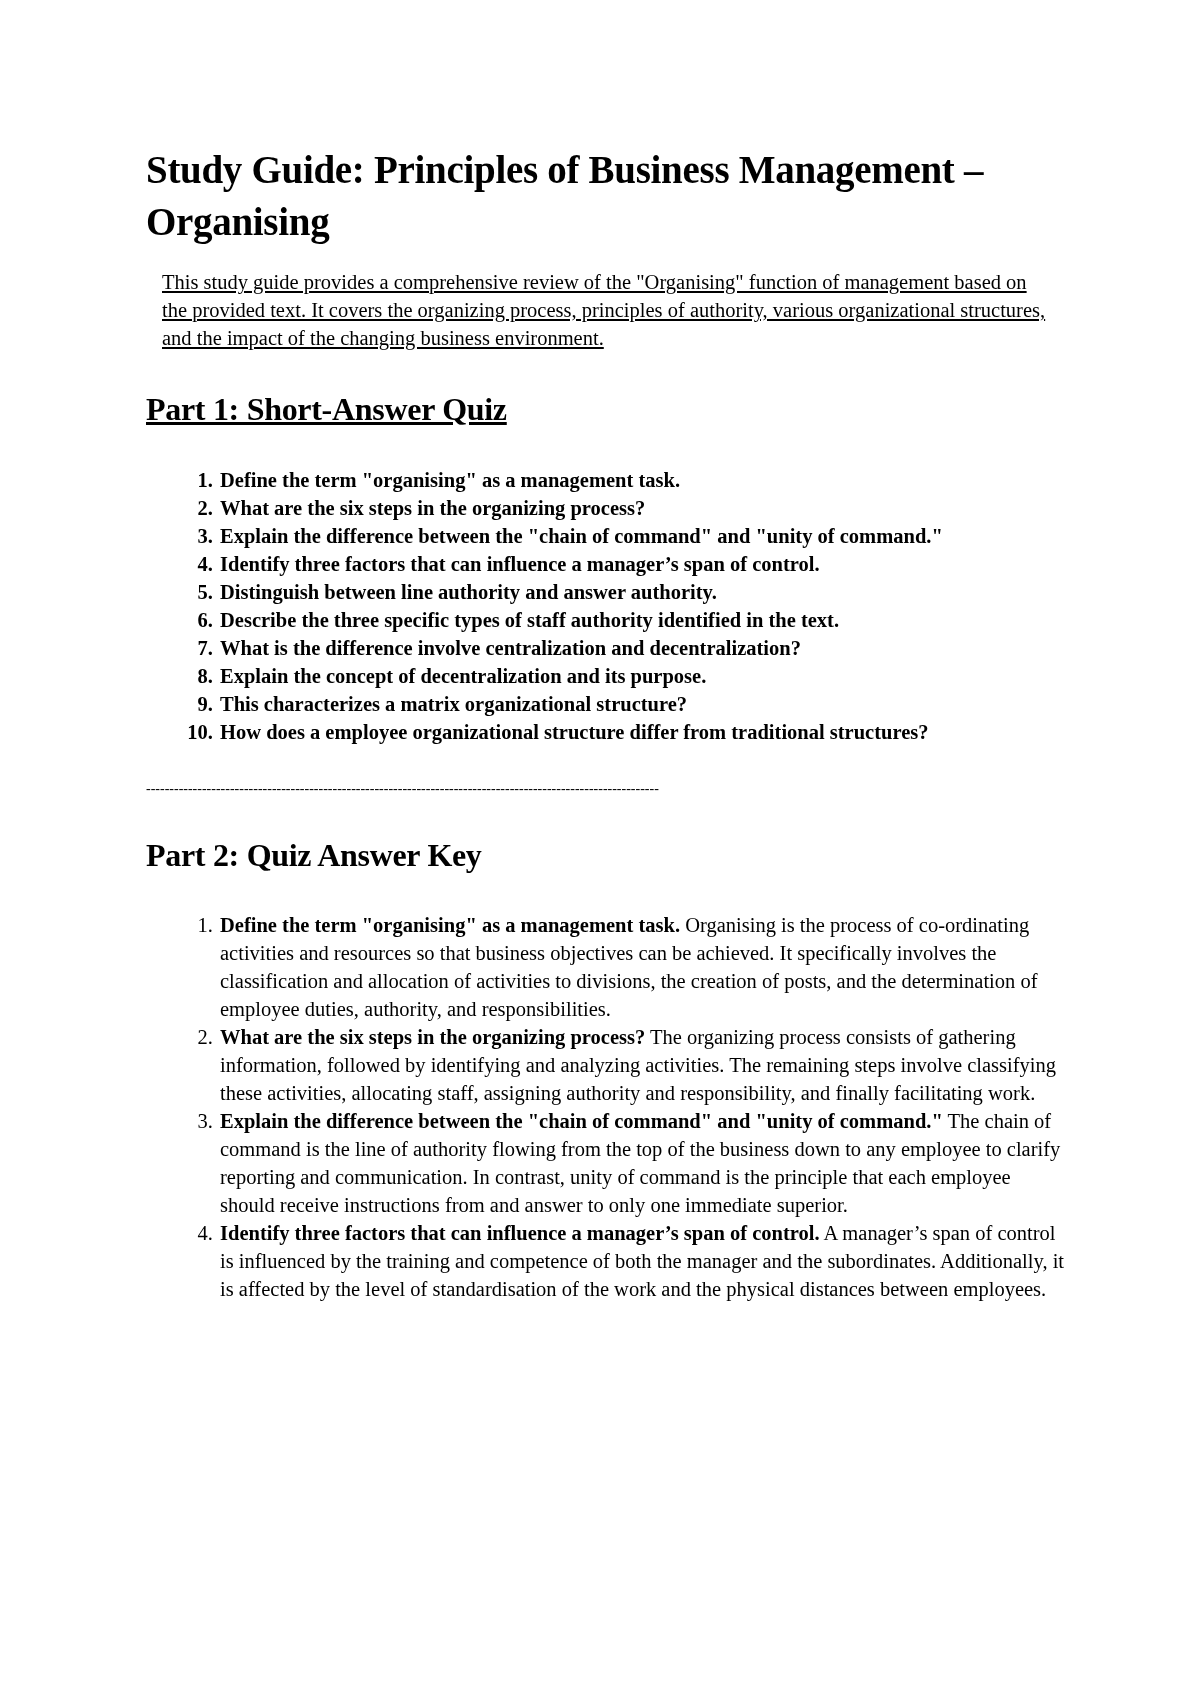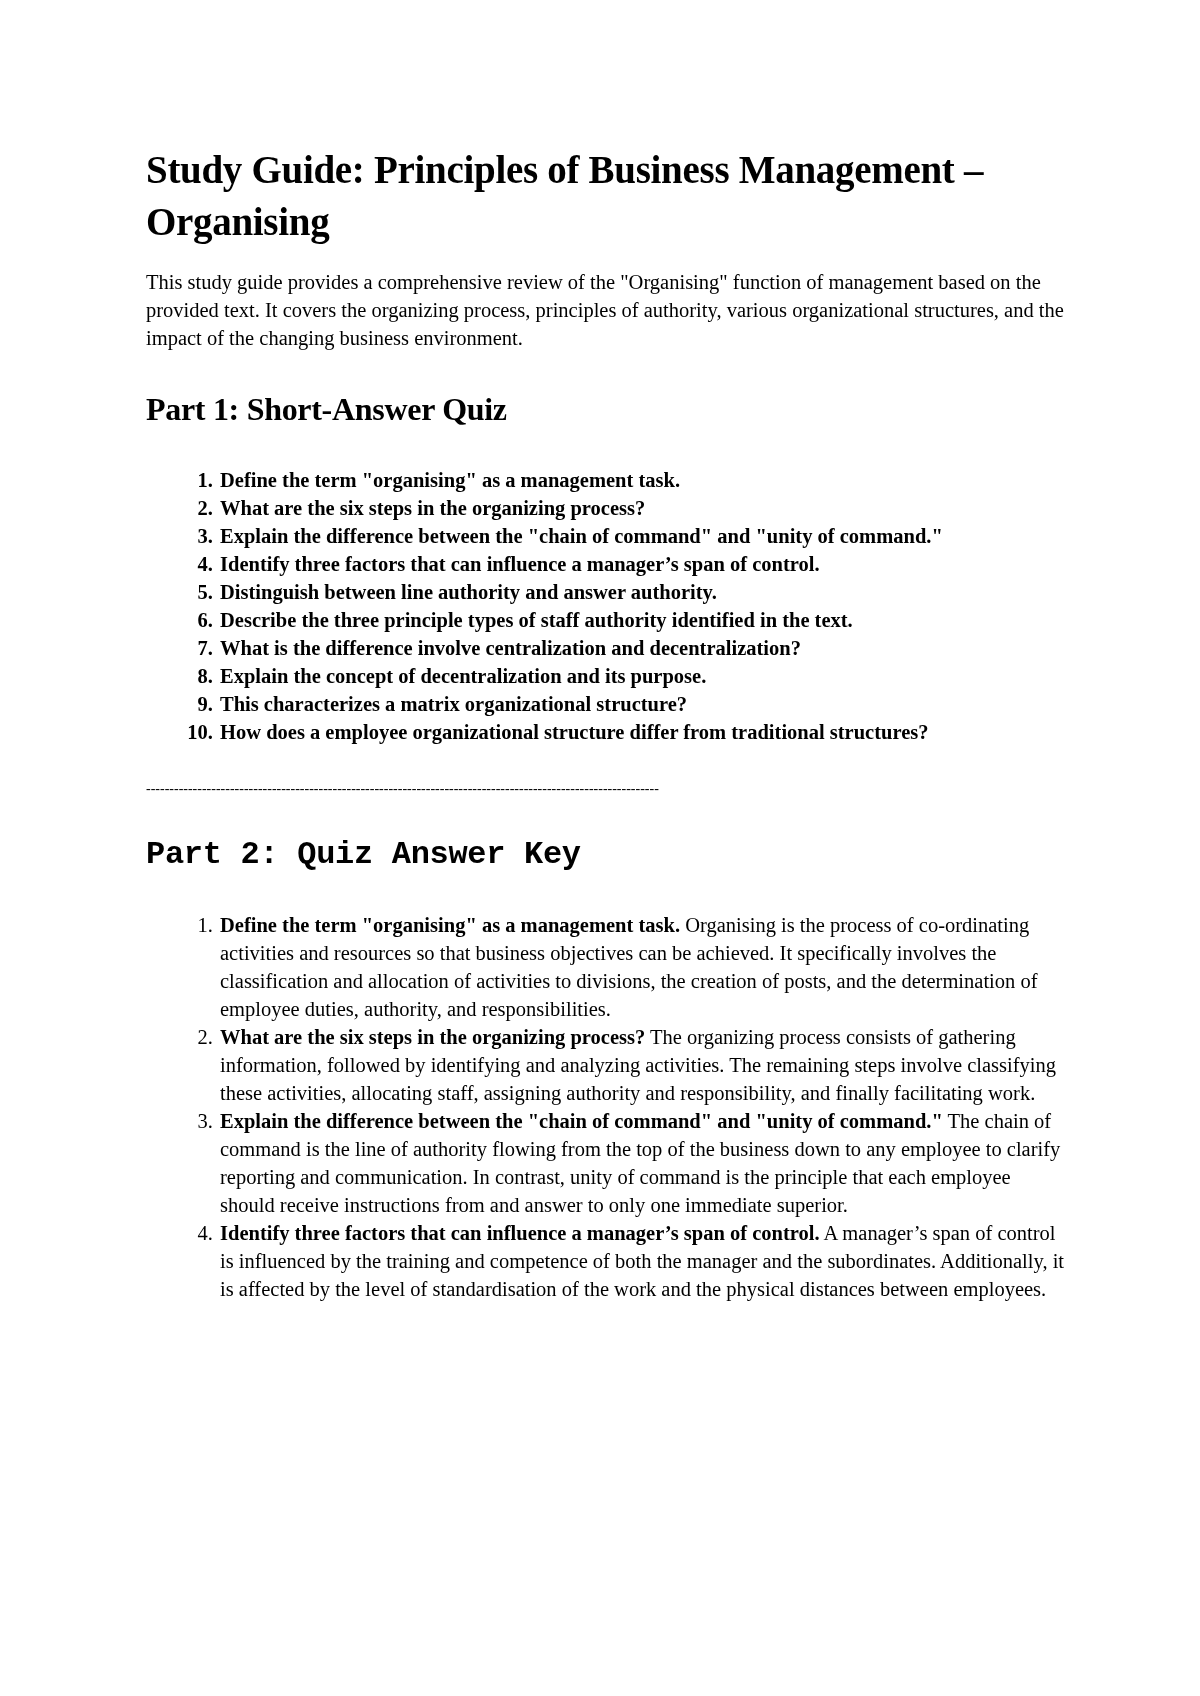--- a/index.html
+++ b/index.html
@@ -18,54 +18,54 @@
       font-size: 39px; font-weight: bold; line-height: 52px;
       margin: 0 0 20px 0; letter-spacing: -0.3px;
     }
     h2 {
       font-size: 32px; font-weight: bold; line-height: 40px;
       margin: 0; letter-spacing: -0.3px;
     }
     p, li {
       font-size: 20.5px; line-height: 28px;
     }
-    p { margin: 0; }
+    p { margin: 16px; text-decoration: underline; }
     .intro { margin-bottom: 37px; }
-    .part1-title { margin-bottom: 37px; }
+    .part1-title { margin-bottom: 37px; text-decoration: underline; }
     .instructions { margin-bottom: 33px; }
     ol { margin: 0; padding-left: 72px; }
     ol li { padding-left: 2px; }
     .q-list li { font-weight: bold; }
     .divider {
       margin: 35px 0 38px 0;
       font-size: 14px; letter-spacing: 0px; white-space: nowrap;
       overflow: hidden; width: 650px; color: #000;
     }
-    .part2-title { margin-bottom: 36px; font-family: Liberation Mono, monospace; }
+    .part2-title { margin-bottom: 36px; }
     .answer-list li b { font-weight: bold; }
     .answer-list li span.ans { font-weight: normal; text-align: center; }
   </style>
 </head>
 <body>
 
 <div class="page">
   <h1>Study Guide: Principles of Business Management – Organising</h1>
 
   <p class="intro">This study guide provides a comprehensive review of the "Organising" function of management based on the provided text. It covers the organizing process, principles of authority, various organizational structures, and the impact of the changing business environment.</p>
 
   <h2 class="part1-title">Part 1: Short-Answer Quiz</h2>
 
 
   <ol class="q-list">
     <li>Define the term "organising" as a management task.</li>
     <li>What are the six steps in the organizing process?</li>
     <li>Explain the difference between the "chain of command" and "unity of command."</li>
     <li>Identify three factors that can influence a manager’s span of control.</li>
     <li>Distinguish between line authority and answer authority.</li>
-    <li>Describe the three principle types of staff authority identified in the text.</li>
+    <li>Describe the three specific types of staff authority identified in the text.</li>
     <li>What is the difference involve centralization and decentralization?</li>
     <li>Explain the concept of decentralization and its purpose.</li>
     <li>This characterizes a matrix organizational structure?</li>
     <li>How does a employee organizational structure differ from traditional structures?</li>
   </ol>
 
   <div class="divider">--------------------------------------------------------------------------------------------------------------</div>
 
   <h2 class="part2-title">Part 2: Quiz Answer Key</h2>
 

